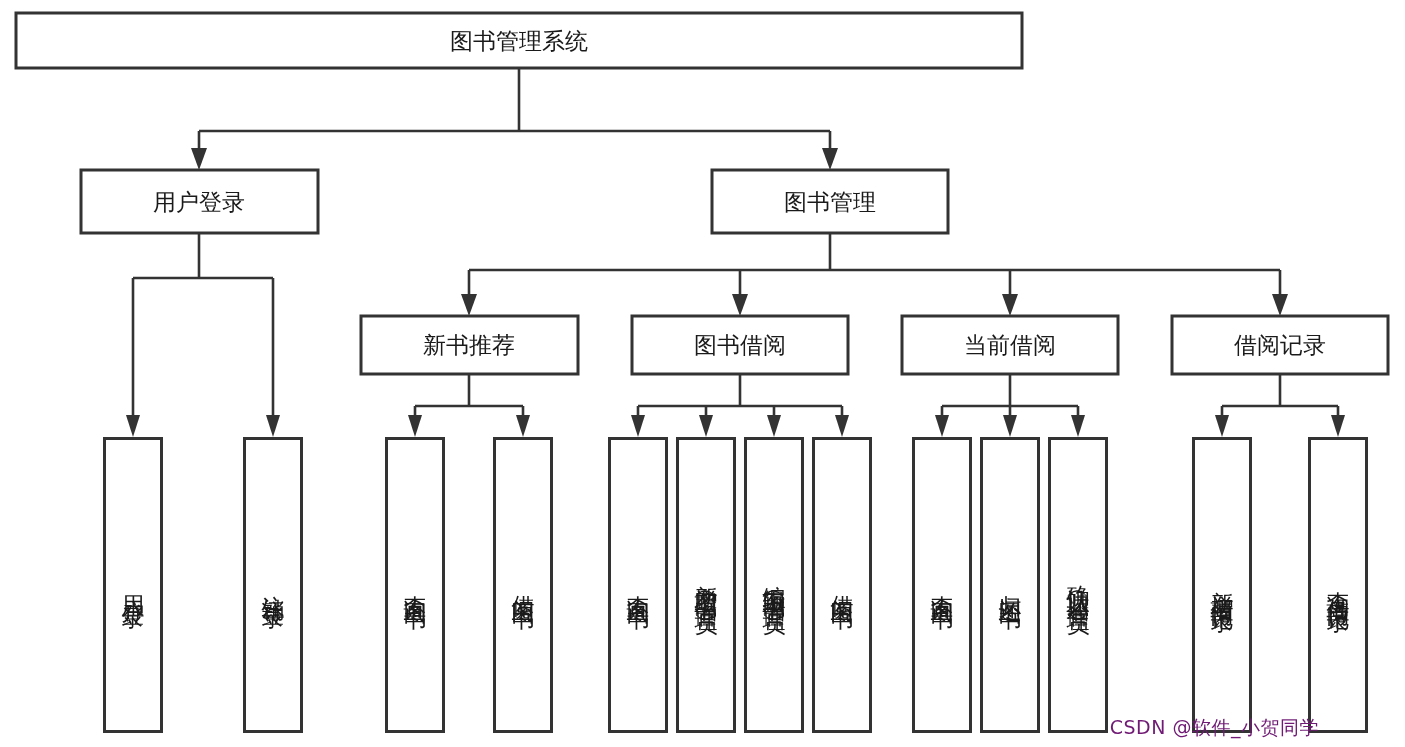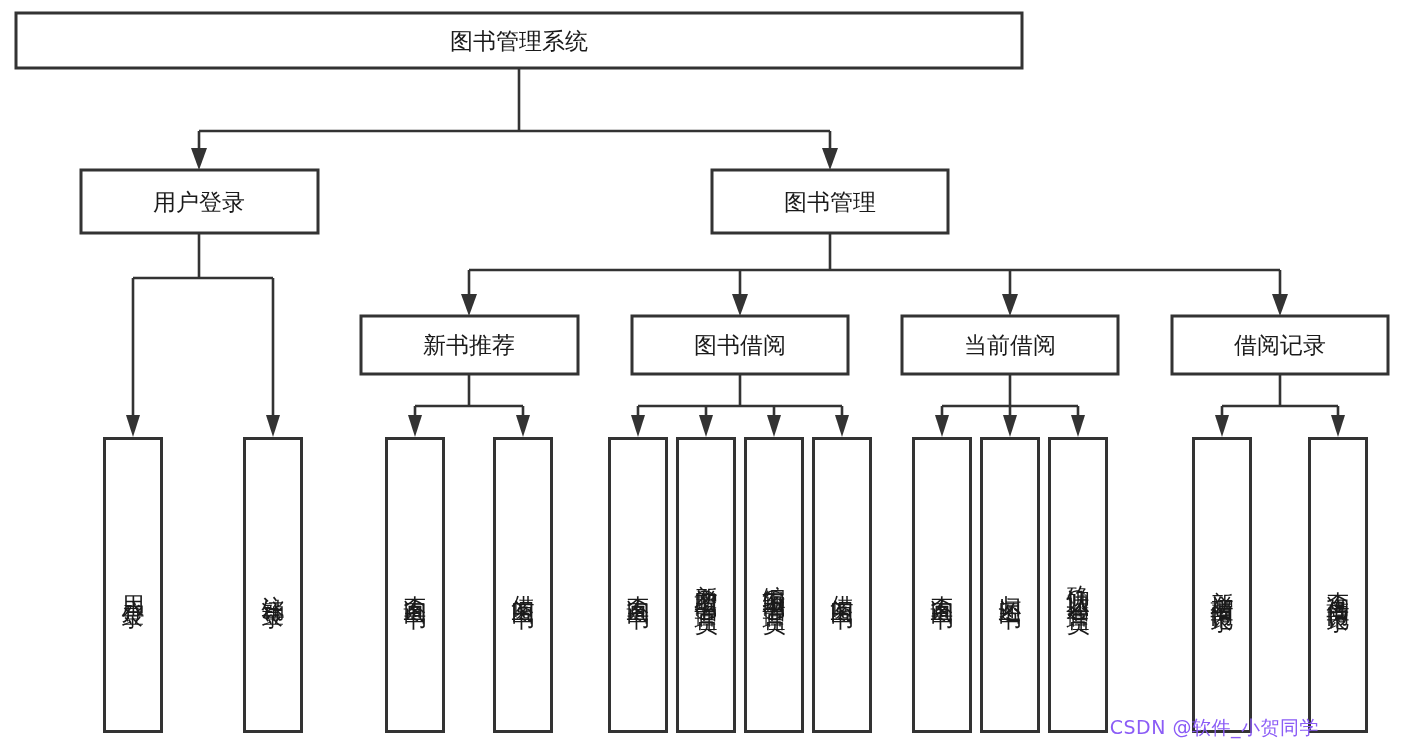--- a/index.html
+++ b/index.html
@@ -49,21 +49,21 @@
     fill: #1a1a1a;
     text-anchor: middle;
     dominant-baseline: middle;
   }
   .watermark {
     position: absolute;
     right: 8px;
     bottom: 6px;
     font-family: "DejaVu Sans", "Liberation Sans", sans-serif;
     font-size: 19px;
-    color: #8b5cf6;
+    color: #701a75;
     letter-spacing: 0.5px;
     white-space: nowrap;
     user-select: none;
   }
   
   .leaf-box {
     position: absolute;
     box-sizing: border-box;
     border: 3px solid #333333;
     background: #ffffff;

